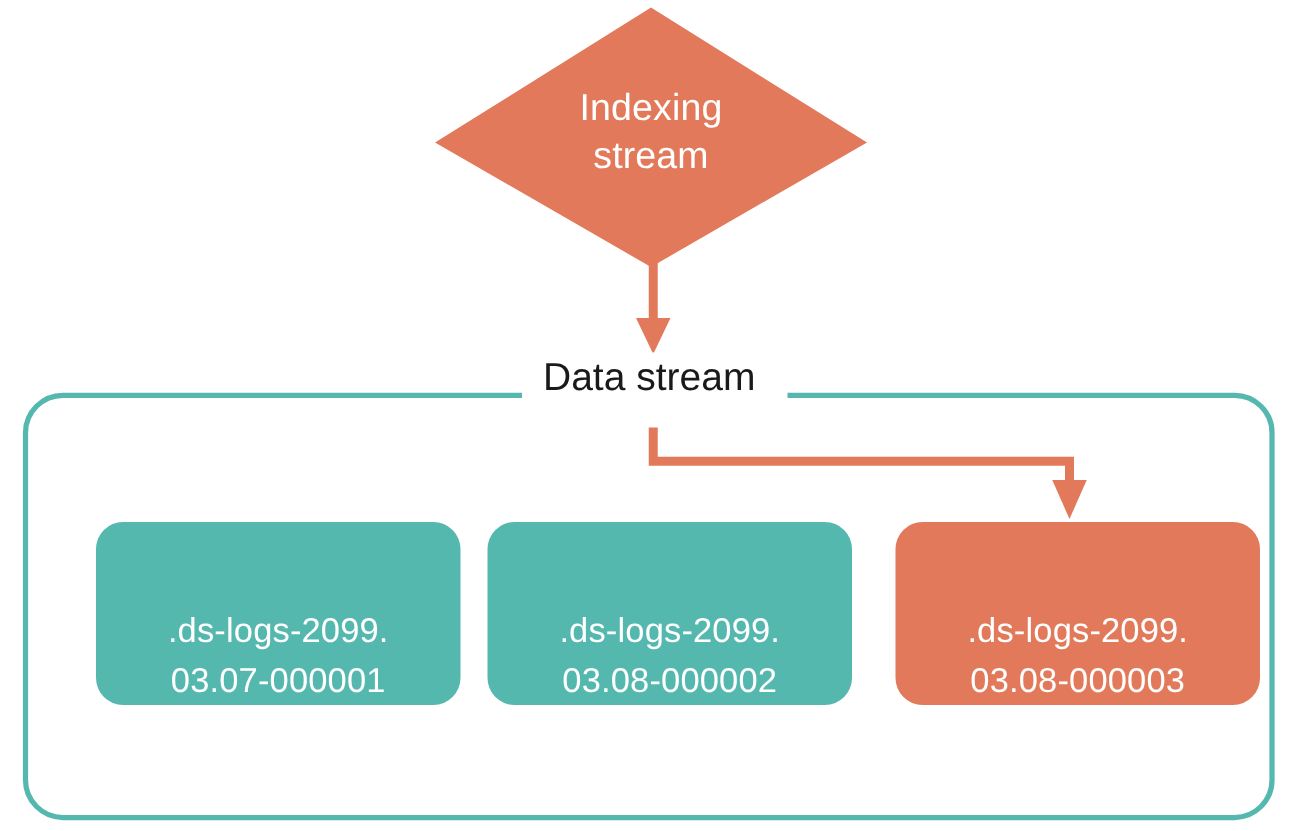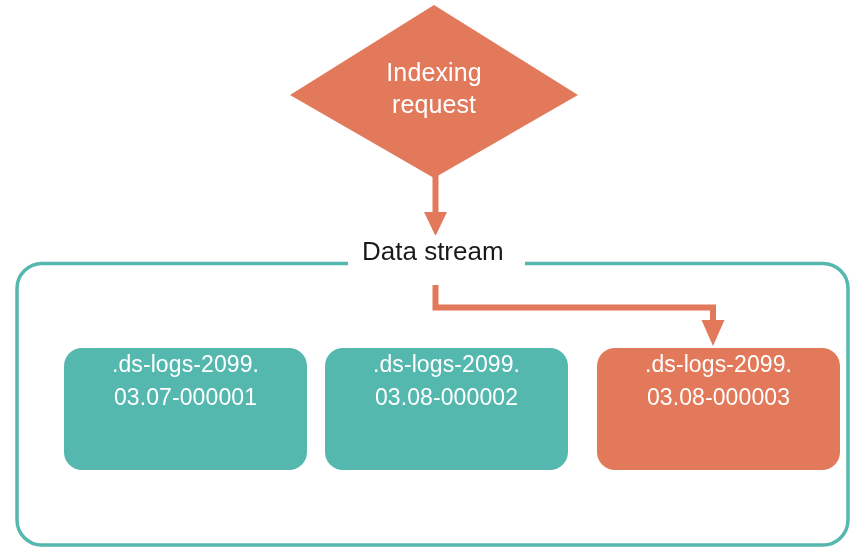--- a/index.html
+++ b/index.html
@@ -54,21 +54,21 @@
     white-space: nowrap;
   }
 
   
   .index-box {
     position: absolute;
     top: 348px;
     height: 122px;
     border-radius: 18px;
     display: flex;
-    align-items: flex-start;
+    align-items: flex-end;
     justify-content: center;
     box-sizing: border-box;
   }
   .index-box .box-text {
     color: #ffffff;
     font-size: 23px;
     line-height: 33px;
     text-align: center;
     white-space: pre-line;
     letter-spacing: 0.1px;
@@ -95,21 +95,21 @@
       <path d="M 348 263.5 L 42 263.5 A 25 25 0 0 0 17 288.5 L 17 520 A 25 25 0 0 0 42 545 L 823 545 A 25 25 0 0 0 848 520 L 848 288.5 A 25 25 0 0 0 823 263.5 L 525 263.5" fill="none" stroke="#55B8AF" stroke-width="3.5" stroke-linecap="butt"></path>
     </g>
 
     <g>
       <path d="M 435.5 285 L 435.5 307.5 L 713 307.5 L 713 324" fill="none" stroke="#E2795A" stroke-width="6" stroke-linejoin="miter"></path>
       <polygon points="701.5,320 724.5,320 713,346" fill="#E2795A"></polygon>
     </g>
   </svg>
 
   <div class="diamond-label">Indexing
-request</div>
+stream</div>
 
   <div class="stream-label">Data stream</div>
 
   <div class="index-box" id="index-box-0" style="background:#55B8AF">
     <span class="box-text">.ds-logs-2099.
 03.07-000001</span>
   </div>
 
   <div class="index-box" id="index-box-1" style="background:#55B8AF">
     <span class="box-text">.ds-logs-2099.

